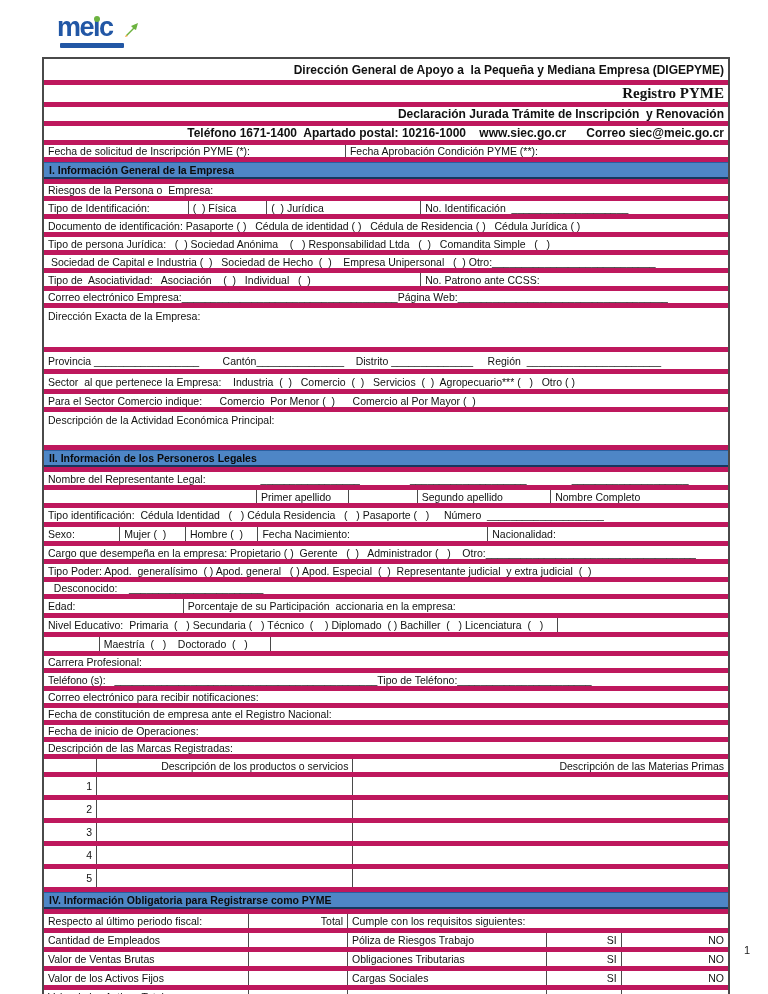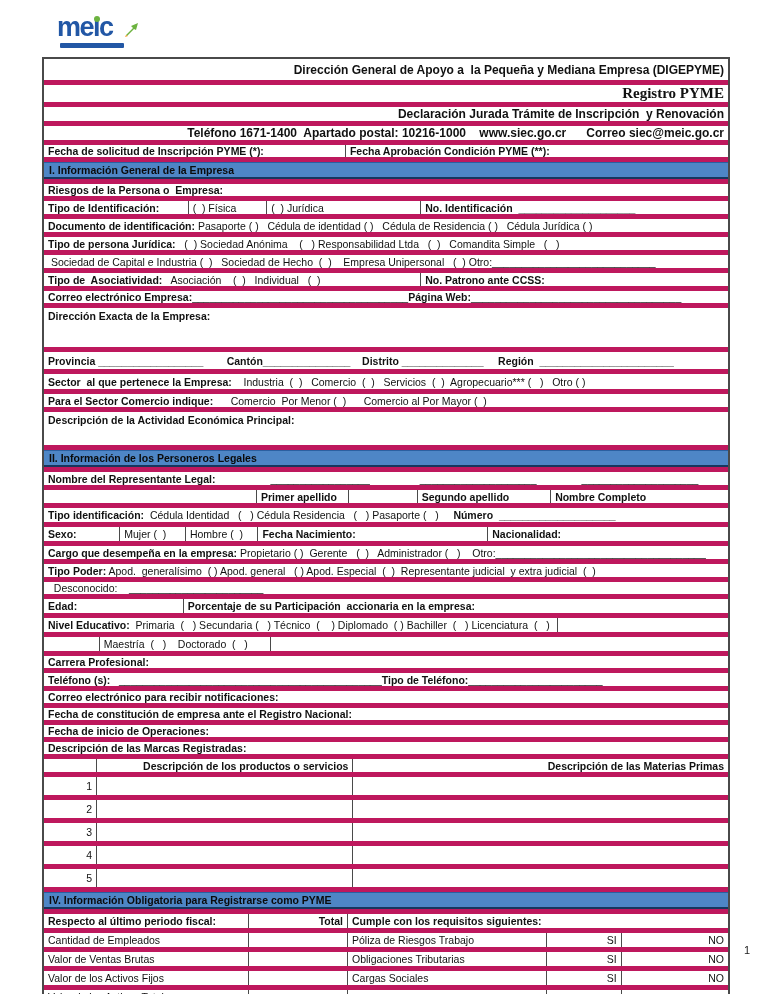--- a/index.html
+++ b/index.html
@@ -18,21 +18,21 @@
   
   .form{
     position:absolute;left:42px;top:57px;width:688px;
     border:2px solid #4a4a4a;box-sizing:border-box;background:#fff;
   }
   .row{display:flex;border-top:5px solid #be185d;align-items:center;box-sizing:border-box;}
   .form > .row:first-child{border-top:none;}
   .cell{padding:0 4px;overflow:hidden;white-space:pre;box-sizing:border-box;align-self:stretch;display:flex;align-items:center;}
   .cell + .cell{border-left:1px solid #4a4a4a;}
   .grow{flex:1 1 auto;}
-  .b{font-weight:bold;}
+  .b{font-weight:normal;}
   .center{justify-content:flex-end;text-align:center;}
   .top{align-items:flex-start;padding-top:1px;}
   .bar{
     background:#4E86C6;font-weight:bold;padding:1px 5px;
     border-top:1px solid #2B5FA0;border-bottom:2px solid #17365D;
     color:#0b0b0b;box-sizing:border-box;
   }
   .r14{min-height:14px}.r15{min-height:15px}.r16{min-height:16px}.r17{min-height:17px}
   .r18{min-height:18px}.r19{min-height:19px}.r20{min-height:20px}.r21{min-height:21px}
   .r22{min-height:22px}.r23{min-height:23px}.r38{min-height:38px}.r44{min-height:44px}

